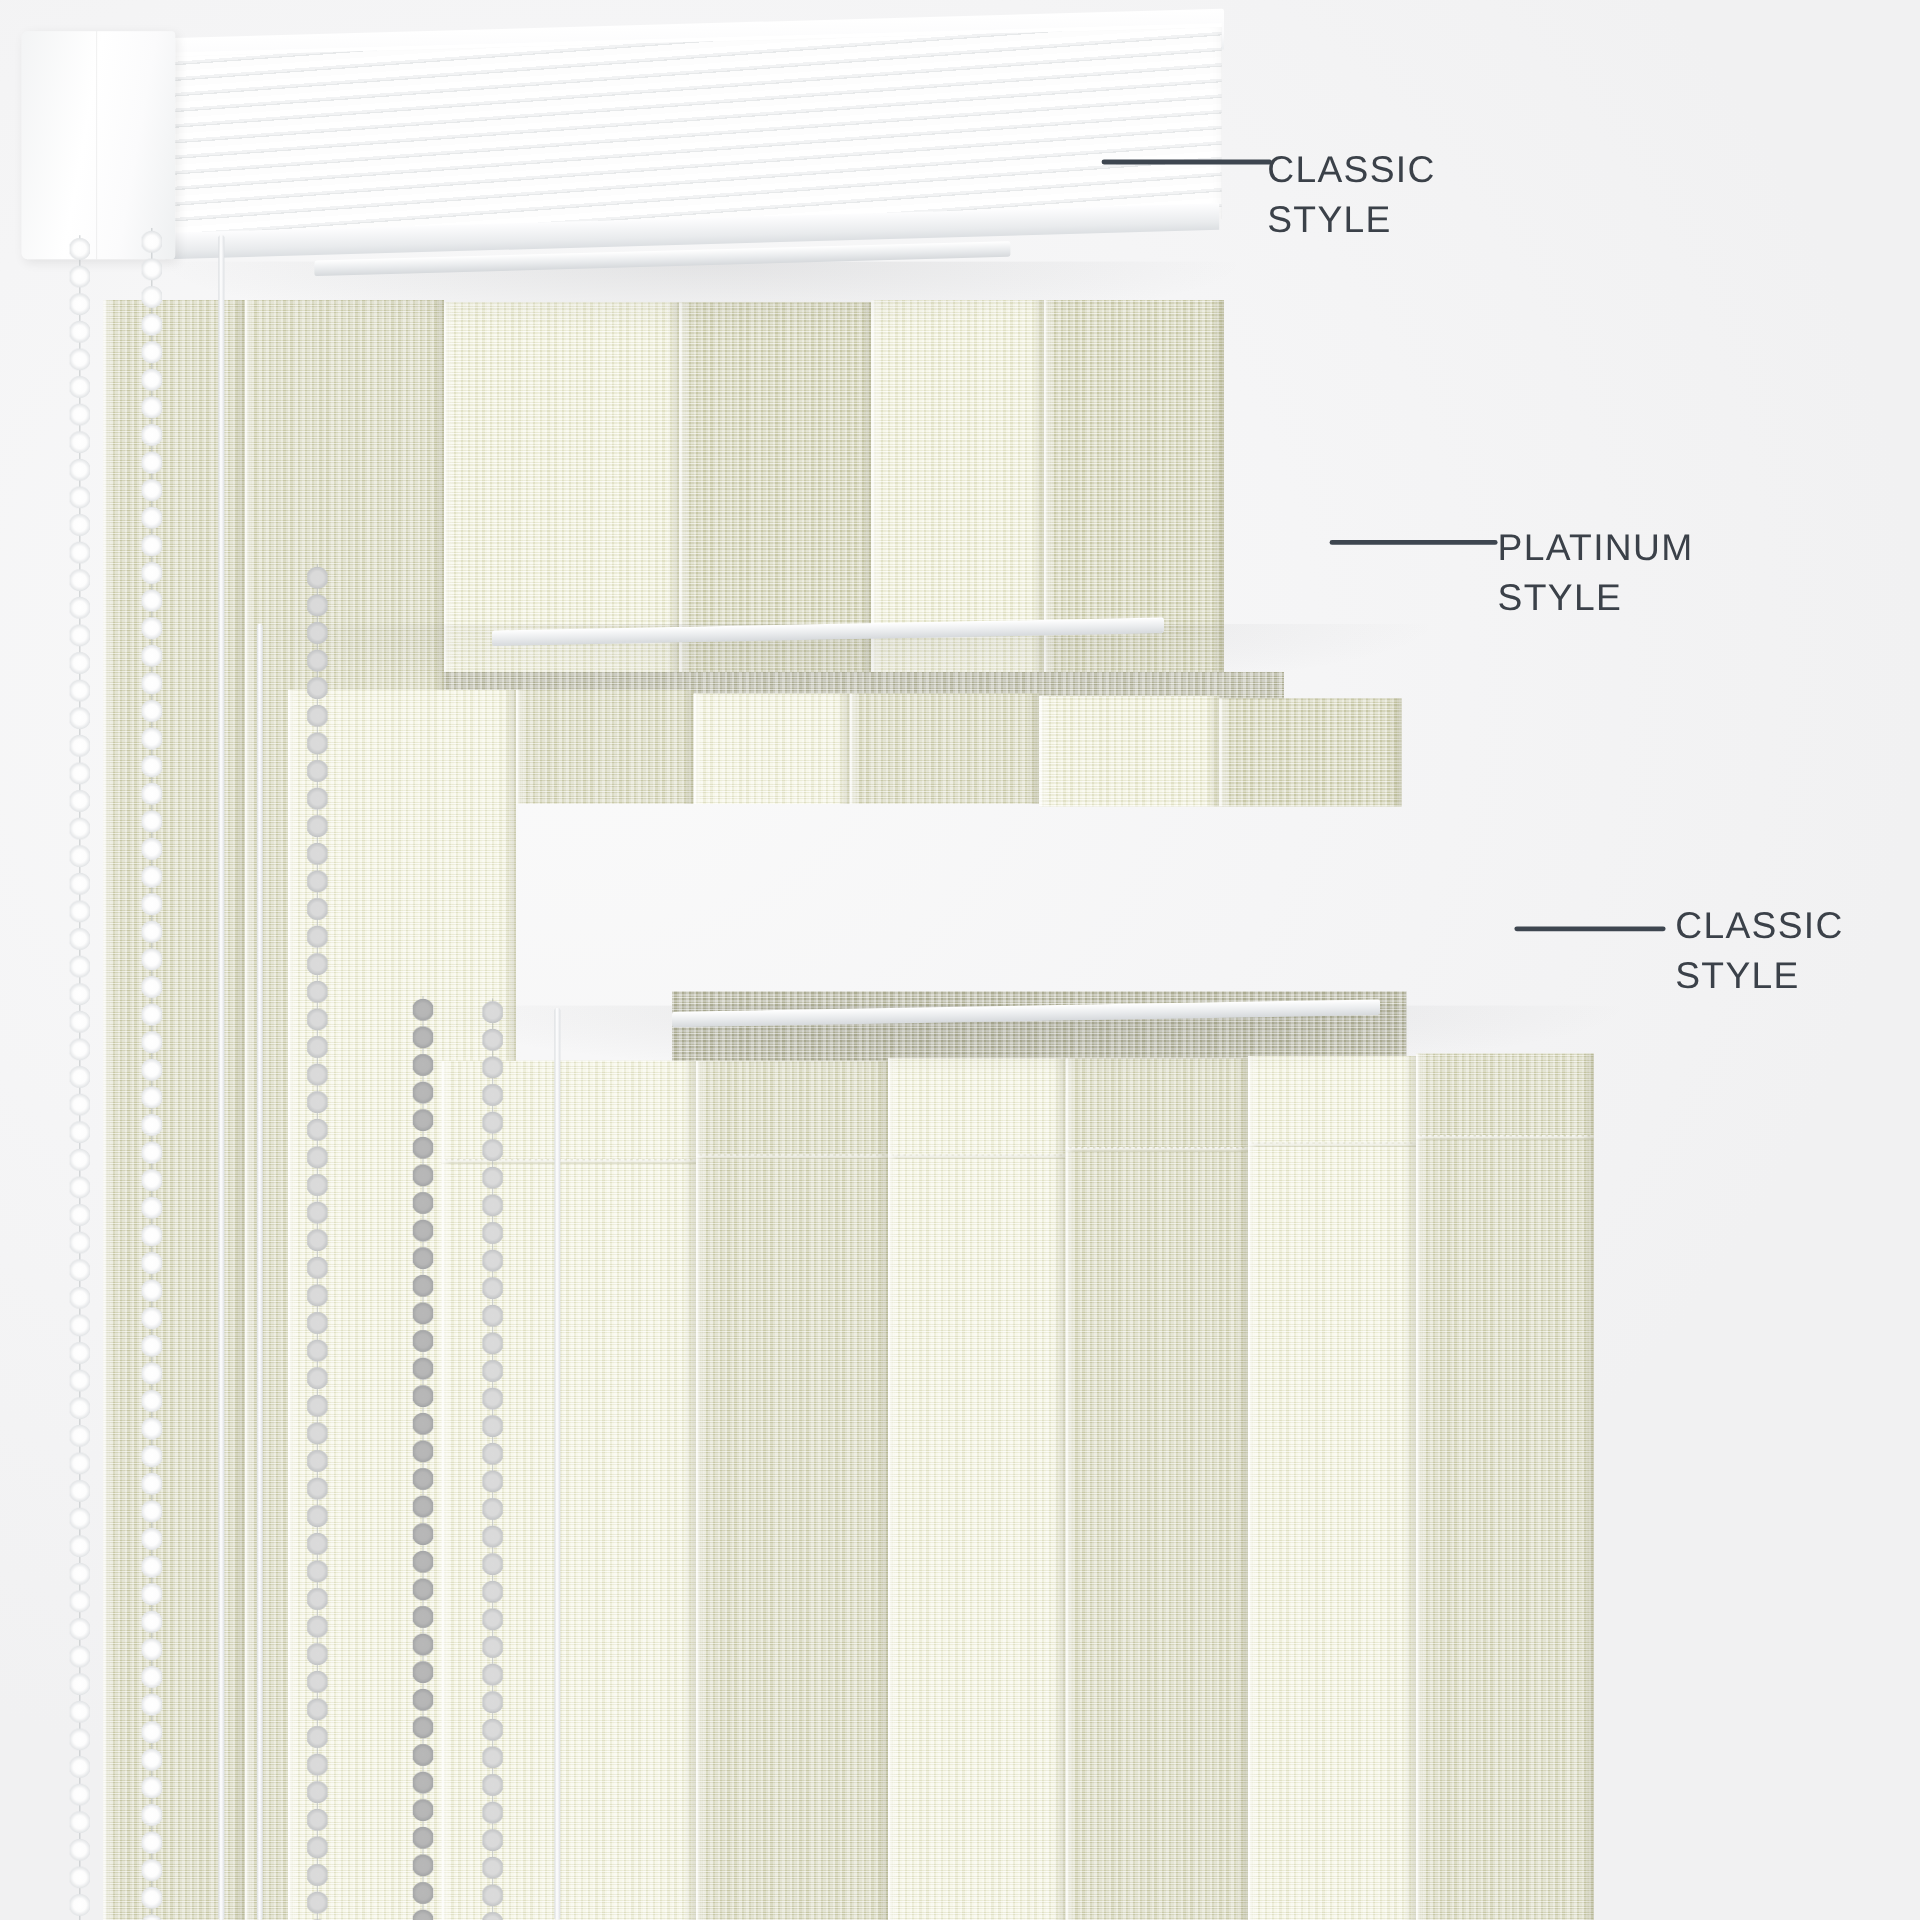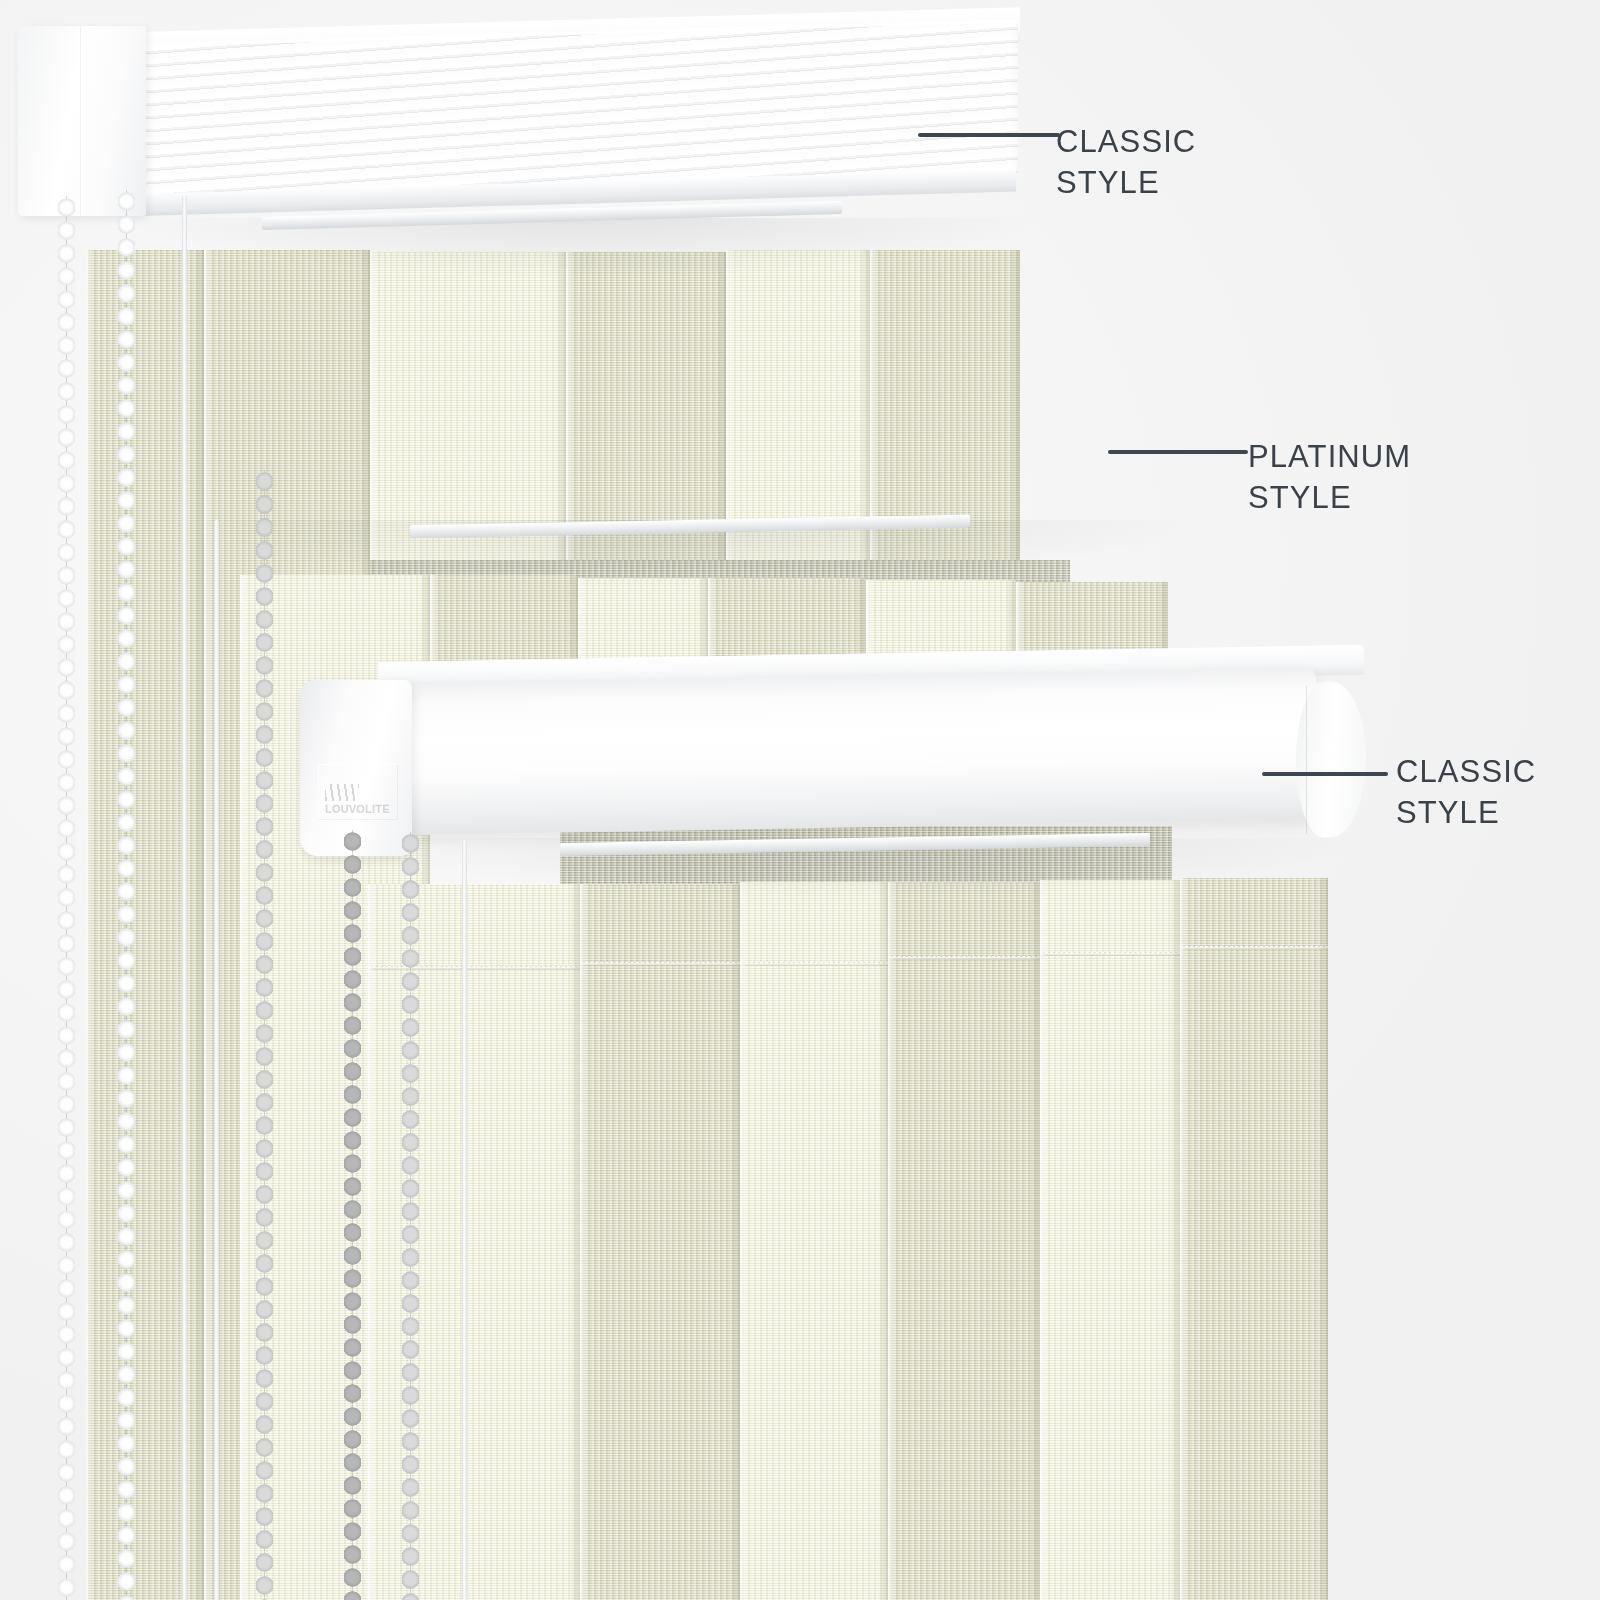--- a/index.html
+++ b/index.html
@@ -384,31 +384,20 @@
       <span class="edge-r"></span>
   </div>
   <div class="vane mid" style="left:1180px; top:878px; width:148px; height:722px;">
     <span class="seam" style="top:68px;"></span>
     <span class="edge-l"></span>
       <span class="edge-r"></span>
   </div>
 
   <div class="shadow-soft" style="left:350px; top:838px; width:1000px; height:58px;"></div>
 
-  <div class="rail" id="rail-platinum">
-    <div class="platinum-top"></div>
-    <div class="platinum-barrel"></div>
-    <div class="platinum-endcap"></div>
-    <div class="platinum-brandcap">
-      <div class="brand-plaque" id="louvolite-plaque">
-        <span class="louvo-mark"></span>
-        <span class="brand-word">LOUVOLITE</span>
-      </div>
-    </div>
-  </div>
 
   <div class="track-strip" style="left:560px; top:838px; width:590px; transform:skewY(-1.0deg);"></div>
   <div class="carrier tall" style="left:578px; top:836px;"></div>
   <div class="carrier" style="left:740px; top:840px;"></div>
   <div class="carrier" style="left:890px; top:843px;"></div>
   <div class="carrier" style="left:1042px; top:846px;"></div>
 
   <div class="chain" style="left:58px; top:196px; height:1404px;">
     <span class="thread"></span>
       <span class="beads"></span>

